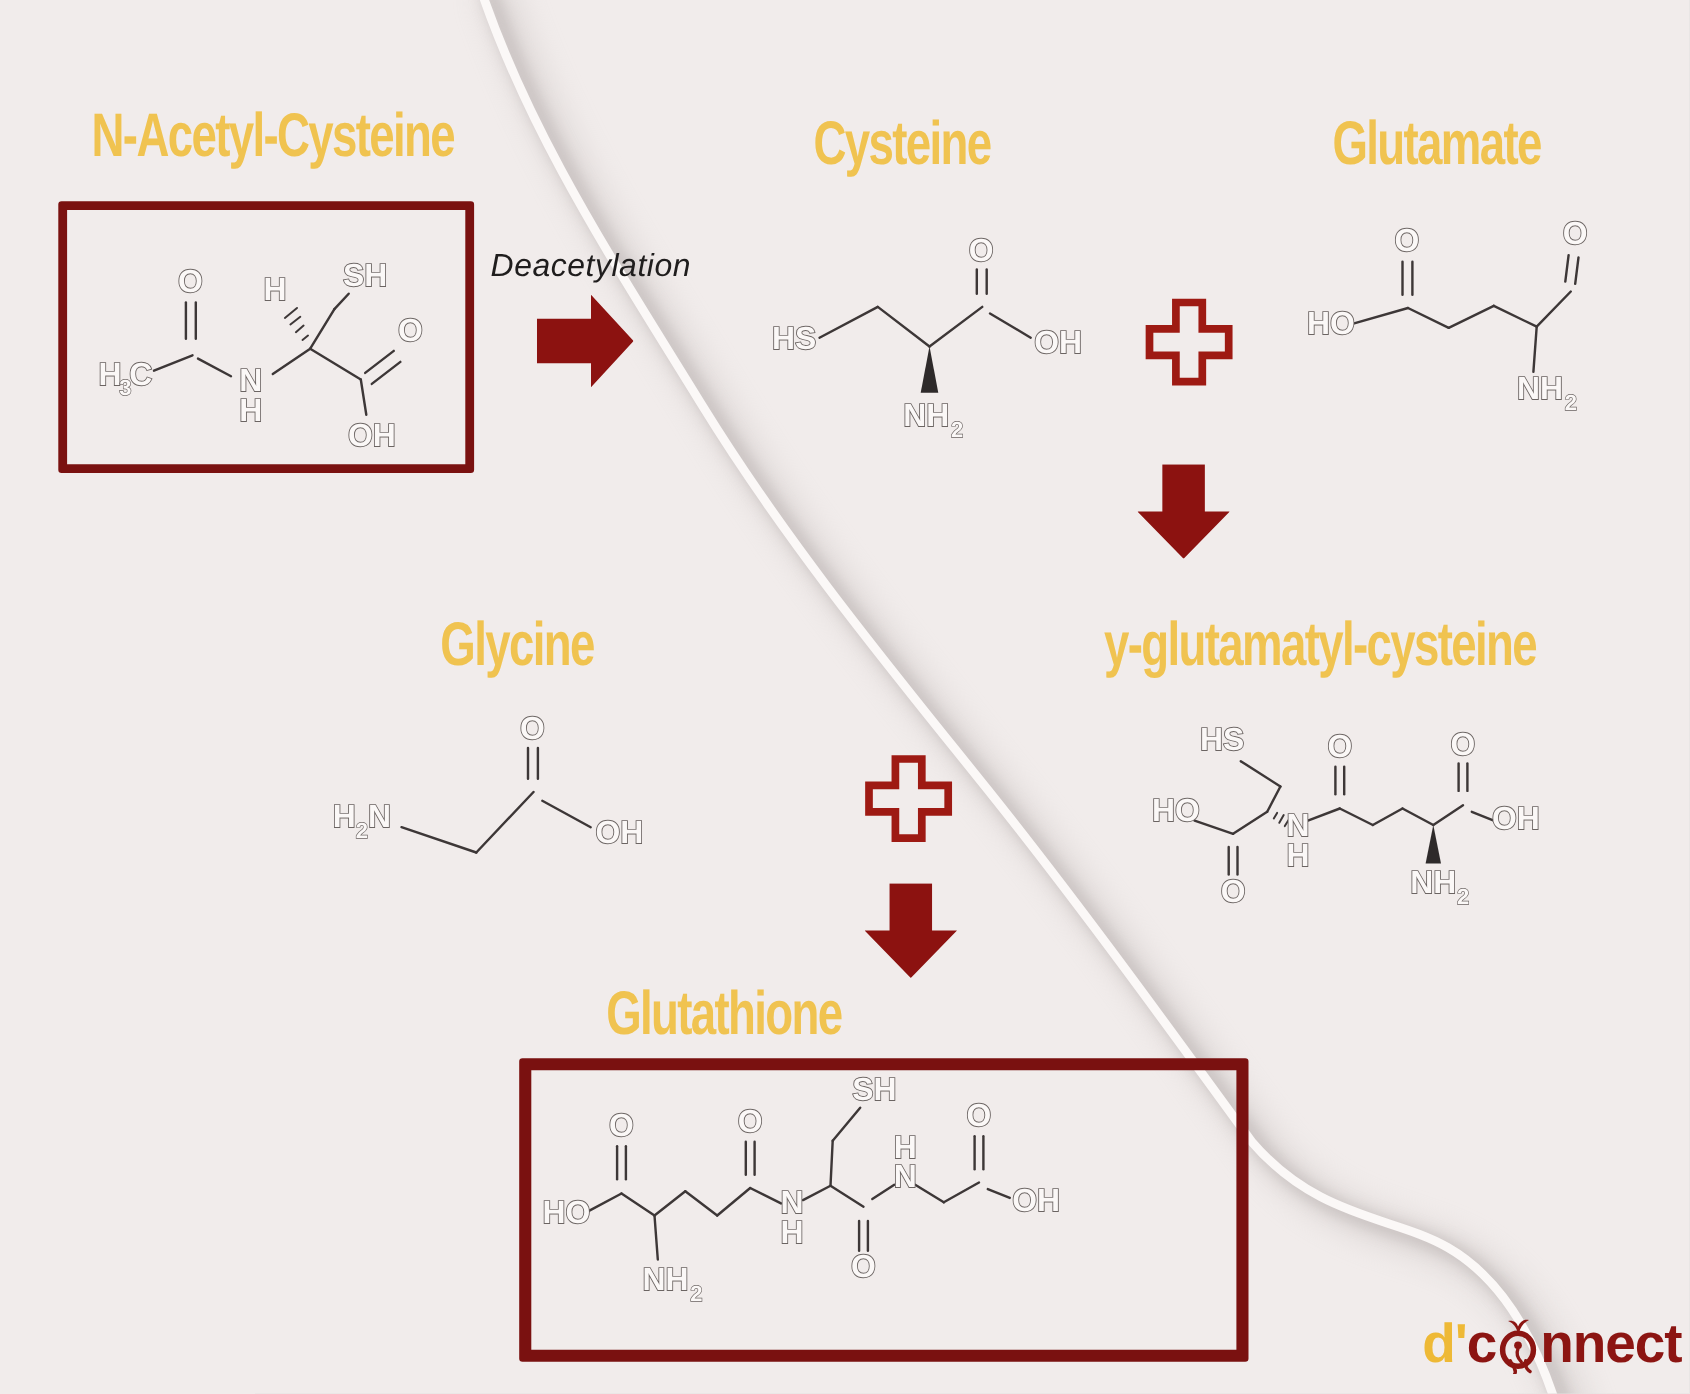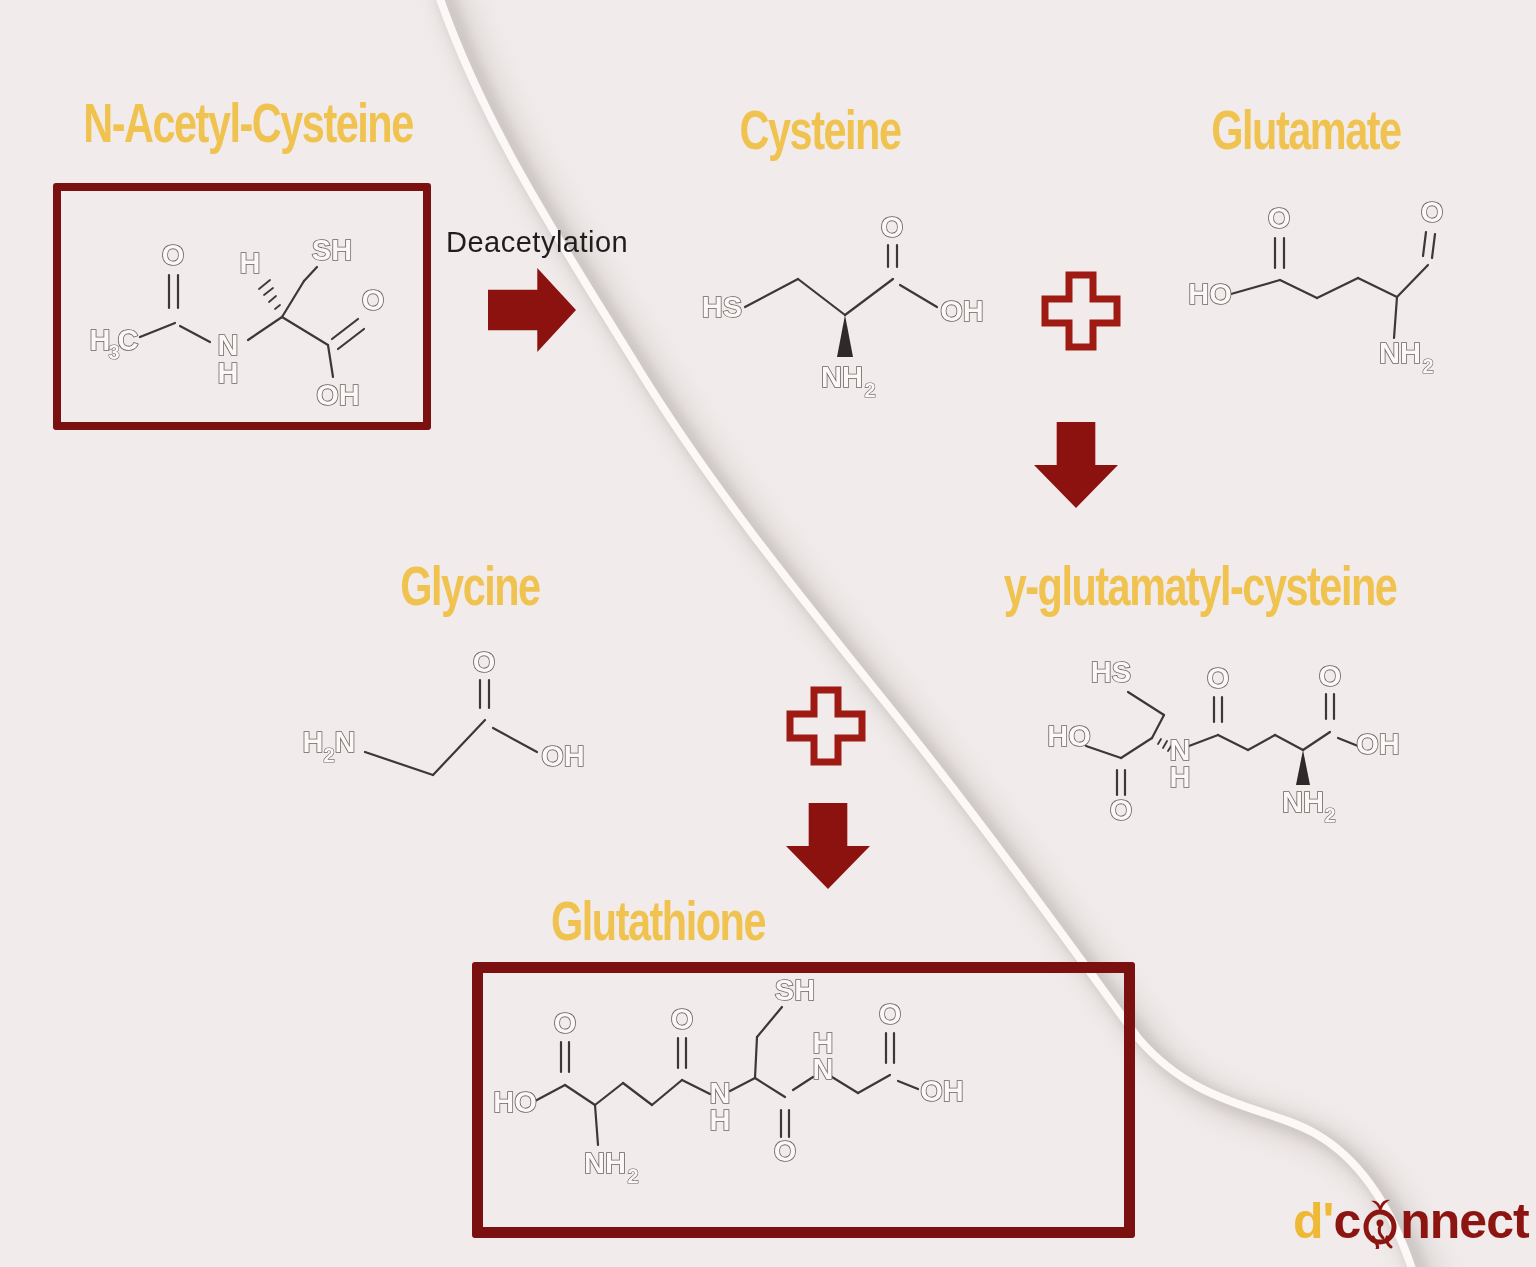--- a/index.html
+++ b/index.html
@@ -29,21 +29,21 @@
   .arrow-down{width:84px;height:86px;
     clip-path:polygon(27% 0%,73% 0%,73% 50%,100% 50%,50% 100%,0% 50%,27% 50%);}
   #arrow-down-1{left:1034px;top:422px;}
   #arrow-down-2{left:786px;top:803px;}
   .plus{position:absolute;z-index:2;}
   #plus-1{left:1038px;top:268px;}
   #plus-2{left:783px;top:683px;}
   
   #deacetylation{
     position:absolute;left:446px;top:226px;z-index:2;
-    font-size:29px;color:#1f1d1d;letter-spacing:0.5px;
+    font-size:29px;color:#1f1d1d;letter-spacing:0.5px;font-style:italic;
   }
   
   .mol{position:absolute;z-index:2;overflow:visible;}
   .bond{stroke:#3d3737;stroke-width:2.2;stroke-linecap:round;fill:none;}
   .bond.thin{stroke-width:1.8;}
   .wedge{fill:#2e2a2a;stroke:none;}
   .atom{
     font-family:"Liberation Sans",sans-serif;font-weight:bold;font-size:29px;
     fill:#fbf8f7;stroke:#6b6462;stroke-width:1.6px;paint-order:stroke;
     text-anchor:middle;

